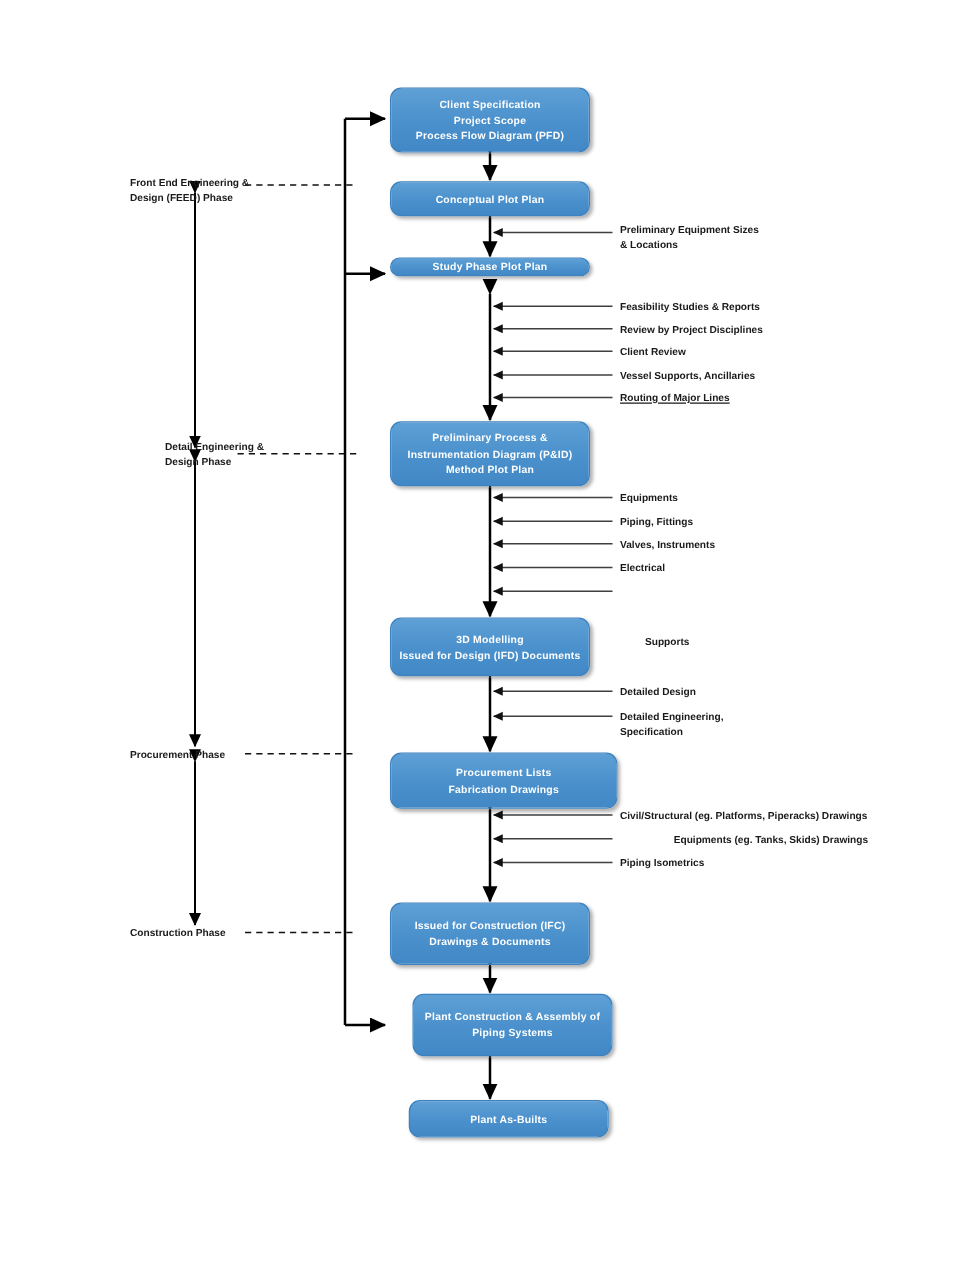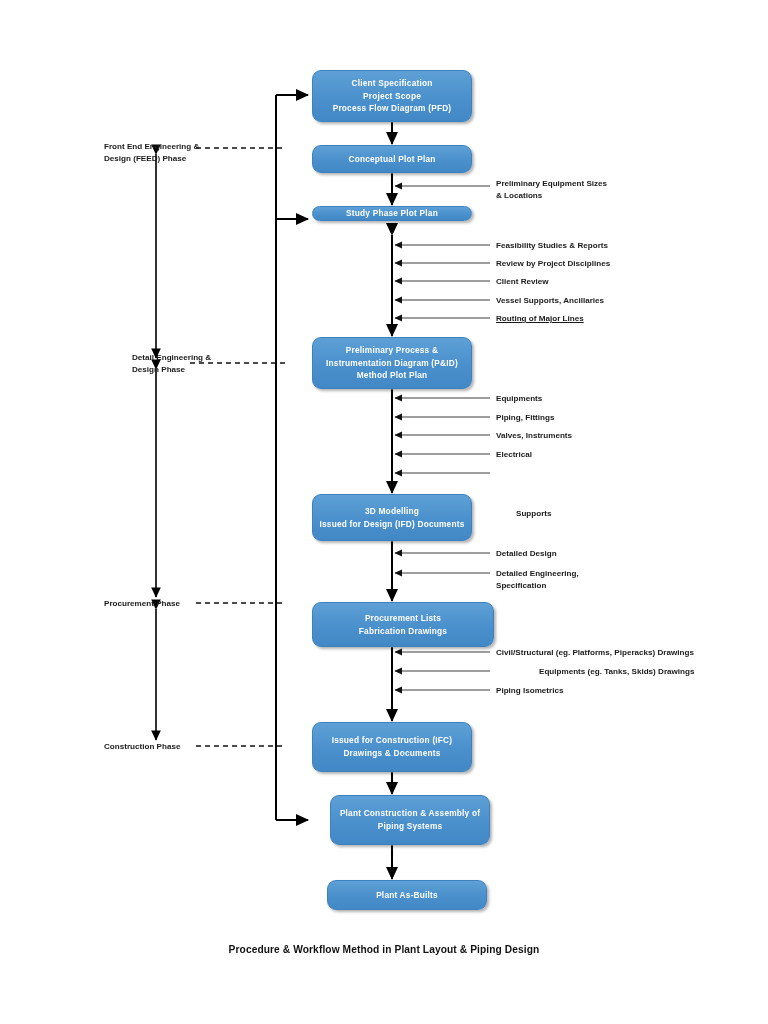--- a/index.html
+++ b/index.html
@@ -242,14 +242,13 @@
         <div>Design  Phase</div>
       </div>
       <div class="phase-label" style="left: 104px; top: 598px;">
         <div>Procurement Phase</div>
       </div>
       <div class="phase-label" style="left: 104px; top: 741px;">
         <div>Construction Phase</div>
       </div>
     </div>
 
-  <div id="title">Procedure &amp; Workflow Method in Plant Layout &amp; Piping Design</div>
 </div>
 
 </body></html>

